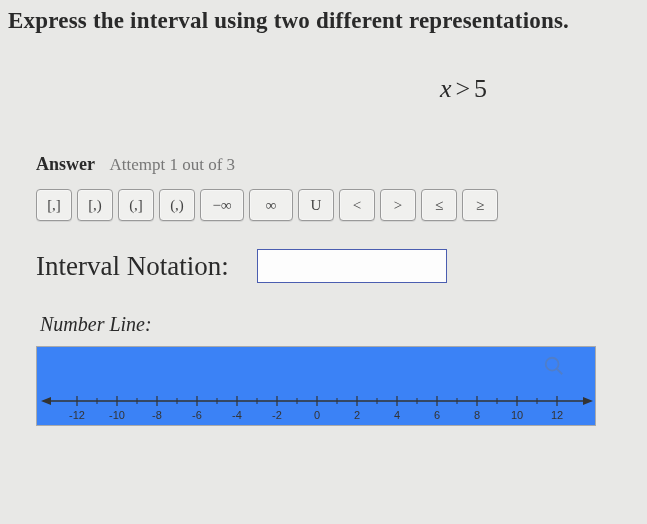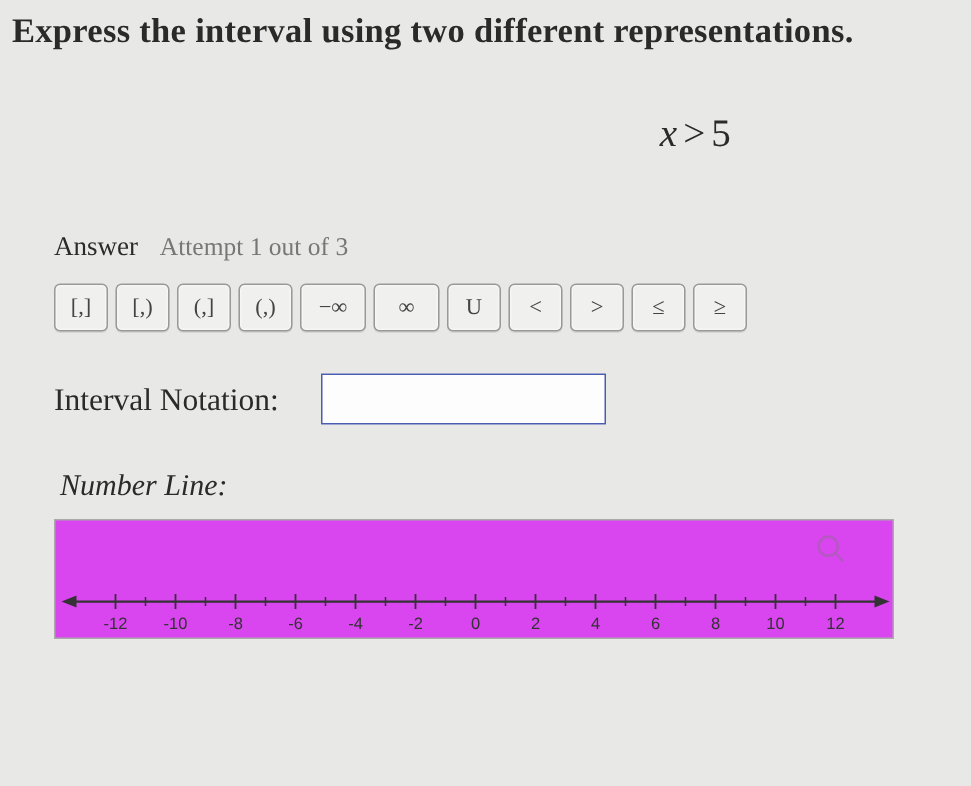--- a/index.html
+++ b/index.html
@@ -26,21 +26,21 @@
       margin: 0 auto 50px auto;
       padding-left: 280px;
     }
     .inequality .x { font-style: italic; }
     .inequality .op { font-style: normal; padding: 0 4px; }
     .inequality .num { font-style: normal; }
     .answer-row {
       margin: 0 0 14px 28px;
       font-size: 18px;
     }
-    .answer-label { font-weight: normal; font-family: Georgia, serif; }
+    .answer-label { font-weight: bold; font-family: Georgia, serif; }
     .attempt { color: #777; font-size: 17px; padding-left: 10px; }
     .symbol-row {
       margin: 0 0 28px 28px;
       display: flex;
       gap: 5px;
       align-items: center;
     }
     .sym-btn {
       height: 32px;
       min-width: 36px;
@@ -58,21 +58,21 @@
       box-shadow: inset 0 0 0 1px rgba(255,255,255,0.4), 0 1px 0 rgba(0,0,0,0.08);
     }
     .sym-btn.wide { min-width: 44px; }
     .field-row {
       margin: 0 0 30px 28px;
       display: flex;
       align-items: center;
       gap: 28px;
     }
     .field-label {
-      font-size: 21px;
+      font-size: 27px;
       font-family: Georgia, serif;
     }
     .interval-input {
       width: 190px;
       height: 34px;
       border: 1.5px solid #4a5db0;
       background: #fdfdfd;
       padding: 4px 8px;
       font-size: 16px;
     }
@@ -80,21 +80,21 @@
       margin: 0 0 10px 32px;
       font-size: 20px;
       font-family: Georgia, serif;
       font-style: italic;
     }
     .numline-box {
       margin: 0 0 0 28px;
       width: 560px;
       height: 80px;
       border: 1px solid #aaa;
-      background: #d946ef;
+      background: #3b82f6;
       position: relative;
     }
     .numline-svg {
       position: absolute;
       bottom: -2px;
       left: 0;
       width: 560px;
       height: 40px;
     }
     .magnify {

